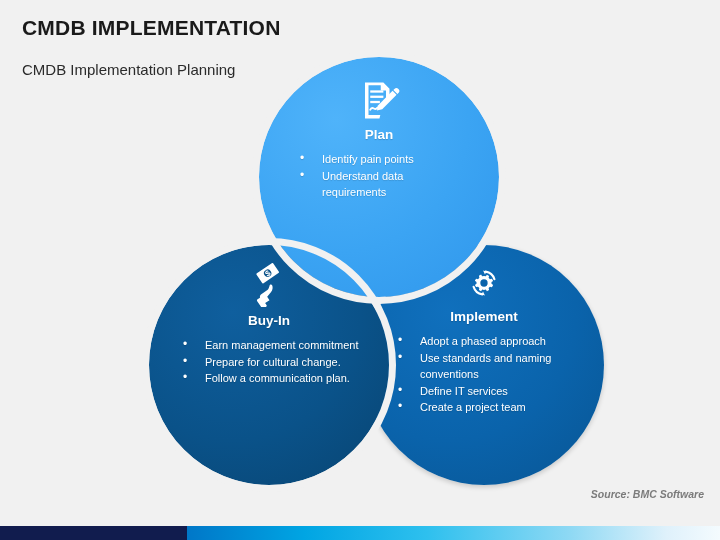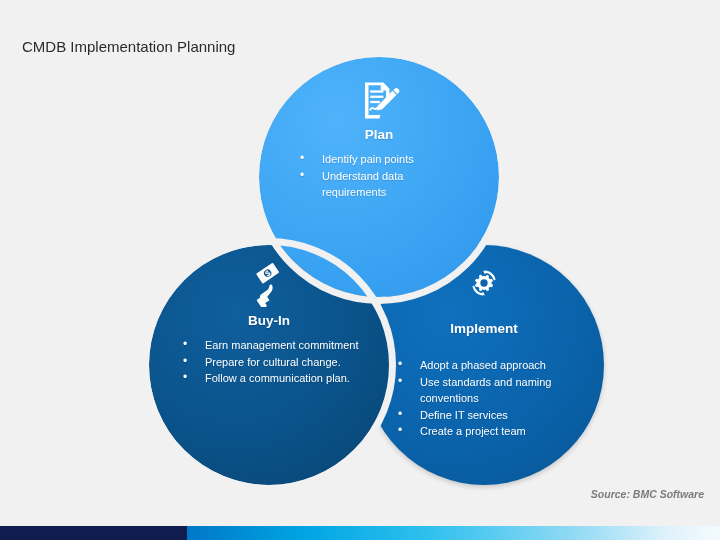--- a/index.html
+++ b/index.html
@@ -56,21 +56,21 @@
   #circle-buyin .circle-inner { padding-top:18px; }
 
   
   #circle-implement {
     left:348px; top:245px; width:240px; height:240px;
     background:
       radial-gradient(circle at 35% 28%, #1070bd 0%, #0a63ab 55%, #085593 100%);
     box-shadow:0 2px 5px rgba(0,0,0,.18);
     z-index:1;
   }
-  #circle-implement .circle-inner { padding-top:18px;gap:12px; }
+  #circle-implement .circle-inner { padding-top:18px; }
 
   
   .gap {
     position:absolute;
     border-radius:50%;
     background:transparent;
     border:7px solid #f1f1f1;
     pointer-events:none;
   }
   #gap-plan   { left:236px; top:50px;  width:254px; height:254px; z-index:4; }
@@ -114,20 +114,21 @@
   #bar-dark { width:187px; height:100%; background:#111c4e; }
   #bar-grad {
     flex:1; height:100%;
     background:linear-gradient(to right,#0077c8 0%,#00a5e3 22%,#2ec0ee 45%,#8fd9f4 72%,#dff1fb 90%,#f4fbfe 100%);
   }
 </style>
 </head>
 <body>
 
 <div id="header">
+  <div id="title">CMDB IMPLEMENTATION</div>
   <div id="subtitle">CMDB Implementation Planning</div>
 </div>
 
 <div id="stage">
 
   <div class="circle" id="circle-plan">
     <div class="circle-inner">
       <span class="icon-wrap">
         <svg width="42" height="42" viewBox="0 0 48 48" aria-hidden="true">
           <path d="M8 4 h21 l7 7 v10.5 l-4 4 V13 h-6 V7 H12 v34 h13.5 l-1 4 H8 z" fill="#ffffff"></path>

